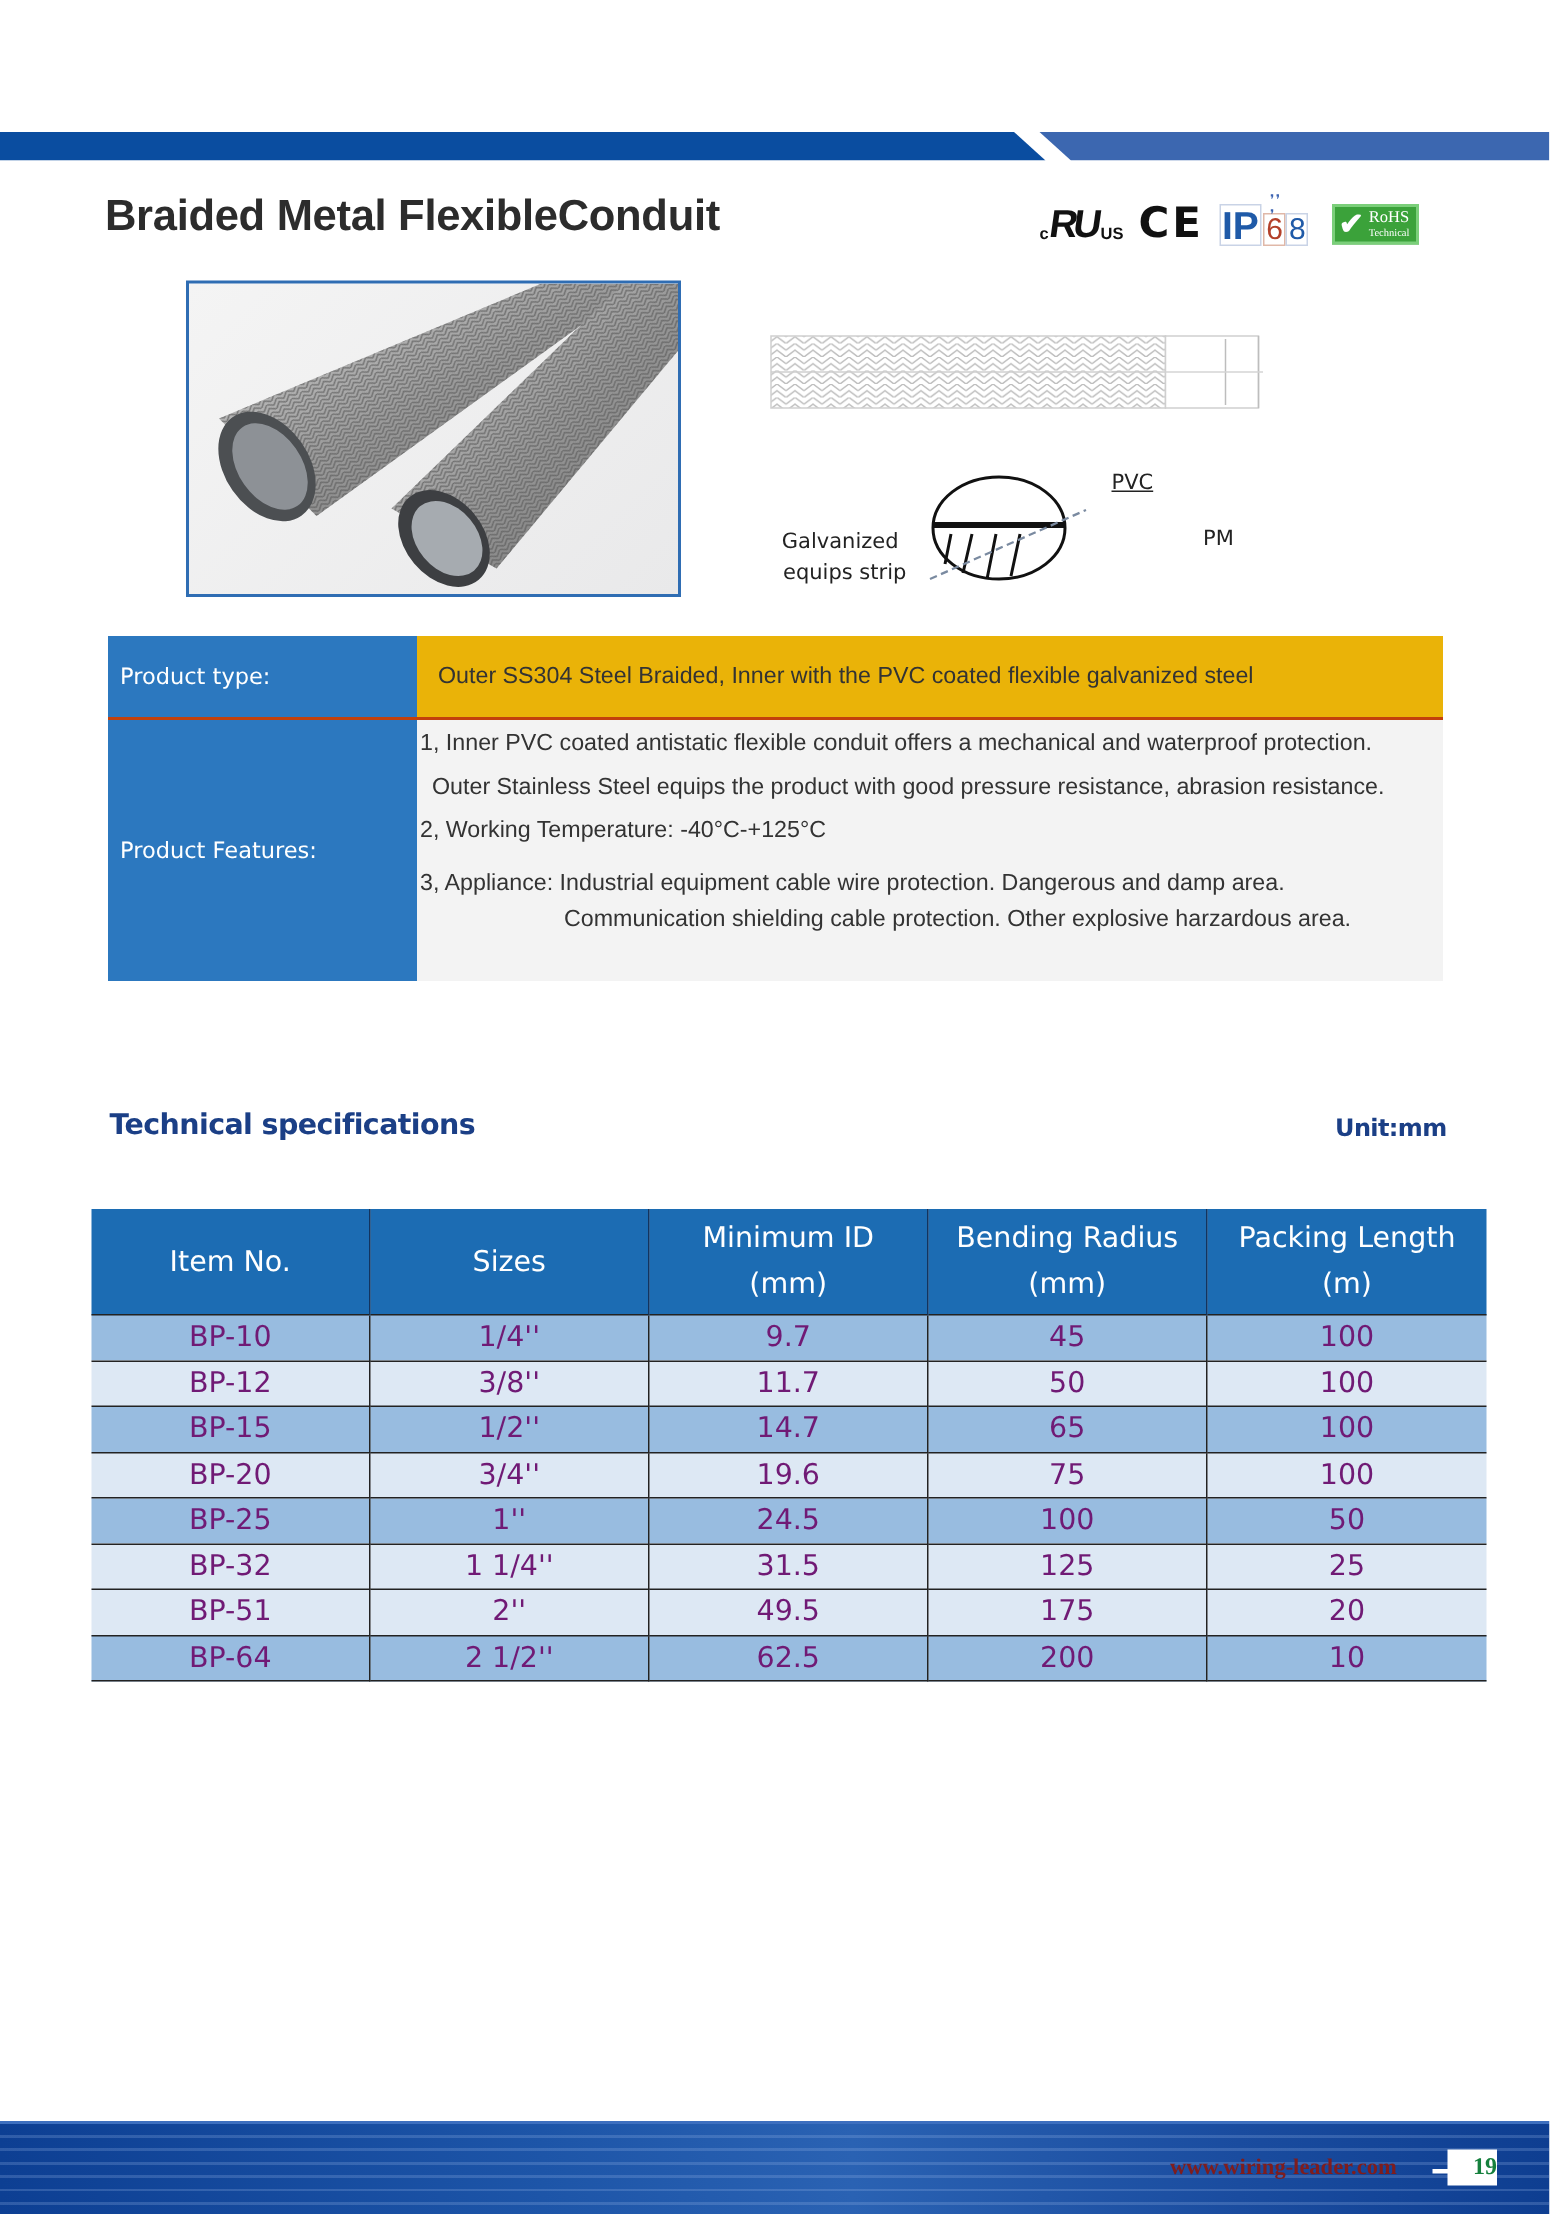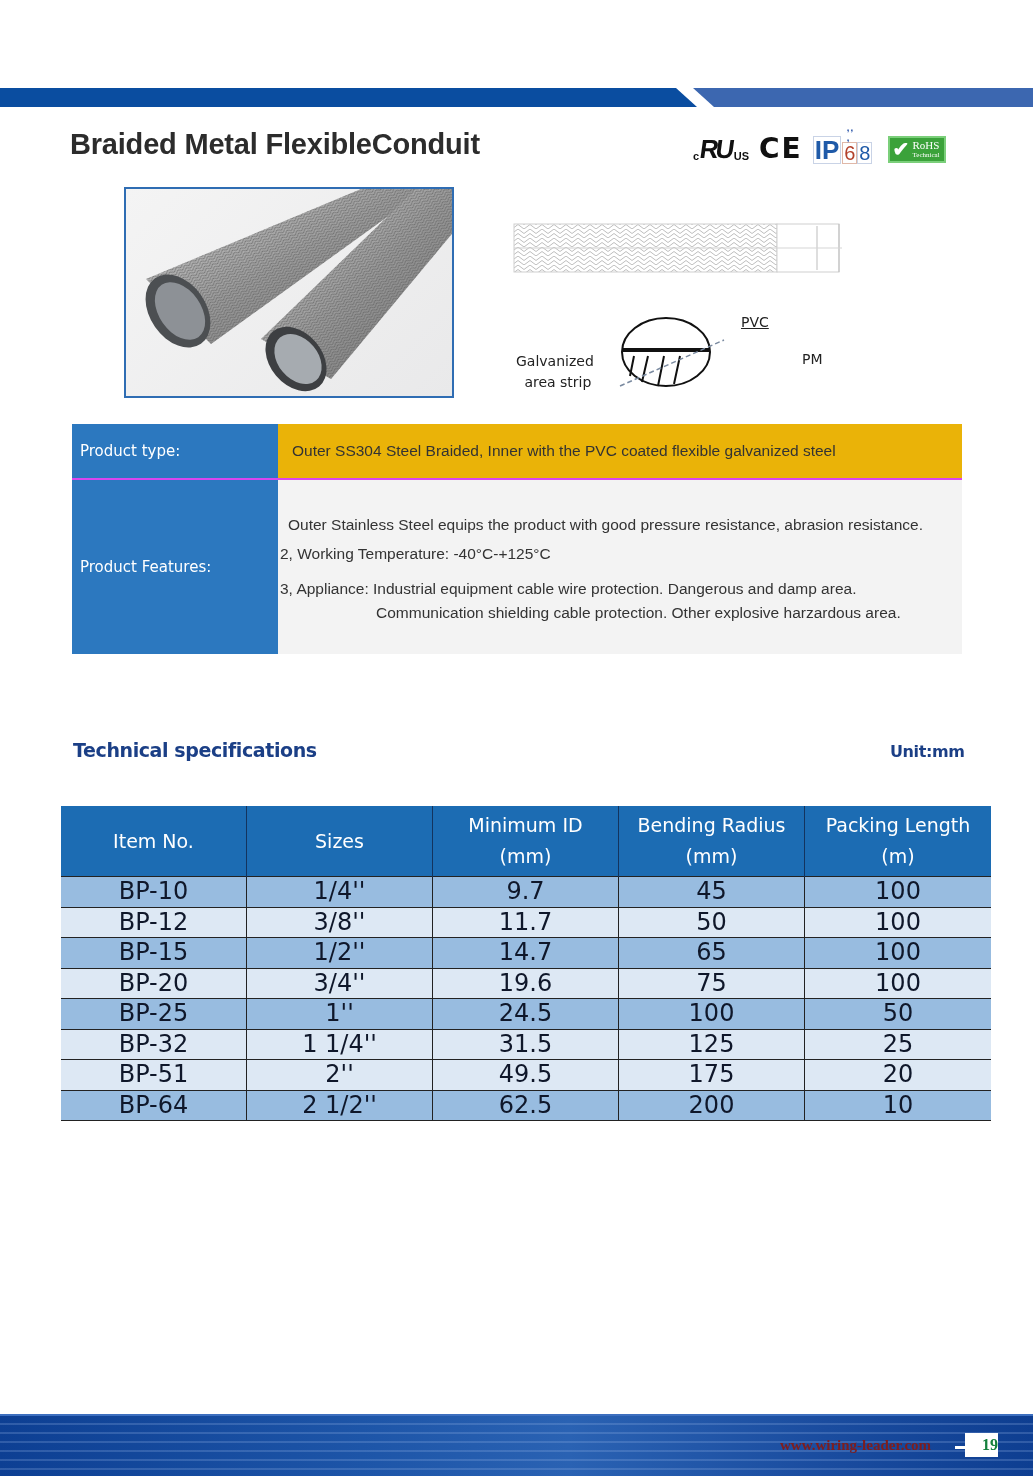--- a/index.html
+++ b/index.html
@@ -39,35 +39,35 @@
   .lbl { font-family:"DejaVu Sans", sans-serif; font-size:14px; color:#222; }
   .lbl-pvc { left:741px; top:314px;text-decoration:underline; }
   .lbl-pm { left:802px; top:351px; }
   .lbl-galv { left:516px; top:351px; text-align:center; line-height:21px; }
 
   
   .info { left:72px; top:424px; width:890px; }
   .info-row { display:flex; }
   .info-label { width:206px; background:#2c78bf; color:#fff; font-size:15px; box-sizing:border-box; padding-left:8px; display:flex; align-items:center; font-family:"DejaVu Sans", sans-serif; }
   .info-val { flex:1; font-size:15.5px; color:#333; box-sizing:border-box; }
-  .row-type { height:54px; border-bottom:2px solid #d946ef; }
+  .row-type { height:54px; border-bottom:2px solid #c2410c; }
   .row-type .info-val { background:#eab308; padding:18px 0 0 14px; }
   .row-feat { height:174px; }
   .row-feat .info-val { background:#f3f3f3; position:relative; }
   .feat-line { position:absolute; white-space:nowrap; }
 
   
   .spec-title { left:73px; top:739px; font-size:19px; font-weight:bold; color:#1b3f86; font-family:"DejaVu Sans", sans-serif; letter-spacing:-0.4px; }
   .unit { left:890px; top:742px; font-size:16px; font-weight:bold; color:#1b3f86; font-family:"DejaVu Sans", sans-serif; letter-spacing:-0.4px; }
 
   .spec-table { left:61px; top:806px; border-collapse:collapse; font-family:"DejaVu Sans", sans-serif; }
   .spec-table th { background:#1c6cb3; color:#fff; font-weight:normal; font-size:19px; height:70px; line-height:31px; padding:0; border-left:1px solid #13345e; border-right:1px solid #13345e; }
   .spec-table th:first-child { border-left:none; }
   .spec-table th:last-child { border-right:none; }
-  .spec-table td { text-align:center; font-size:24px; color:#0f172a; height:29.5px; padding:0; border:1px solid #222; line-height:29px; }
+  .spec-table td { text-align:center; font-size:19px; color:#701a75; height:29.5px; padding:0; border:1px solid #222; line-height:29px; }
   .spec-table td:first-child { border-left:none; }
   .spec-table td:last-child { border-right:none; }
   .spec-table tr.odd td { background:#98bce0; }
   .spec-table tr.even td { background:#dde8f4; }
   .c1 { width:185px; } .c2 { width:185px; } .c3 { width:185px; } .c4 { width:185px; } .c5 { width:186px; }
 
   
   .footer { left:0; top:1414px; width:1033px; height:62px;
             background:
               repeating-linear-gradient(180deg, rgba(255,255,255,0) 0px, rgba(255,255,255,0) 7px, rgba(150,180,230,0.25) 7px, rgba(150,180,230,0.25) 9px),
@@ -153,31 +153,32 @@
 <svg class="abs section" viewBox="0 0 120 88" width="120" height="88">
   <ellipse cx="54" cy="46" rx="44" ry="34" fill="#fff" stroke="#111" stroke-width="2"></ellipse>
   <line x1="10" y1="44" x2="98" y2="44" stroke="#111" stroke-width="4"></line>
   <path d="M22,50 L18,70 M36,50 L30,76 M52,50 L46,80 M68,50 L62,78" stroke="#111" stroke-width="2"></path>
   <line x1="8" y1="80" x2="112" y2="34" stroke="#7a8aa0" stroke-width="1.5" stroke-dasharray="5,3"></line>
 </svg>
 <div class="abs lbl lbl-pvc">PVC</div>
 <div class="abs lbl lbl-pm">PM</div>
 <div class="abs lbl lbl-galv">
   <div>Galvanized</div>
-  <div style="padding-left:6px">area strip</div>
+  <div style="padding-left:6px">equips strip</div>
 </div>
 
 <div class="abs info">
   <div class="info-row row-type">
     <div class="info-label">Product type:</div>
     <div class="info-val">Outer SS304 Steel Braided, Inner with the PVC coated flexible galvanized steel</div>
   </div>
   <div class="info-row row-feat">
     <div class="info-label">Product Features:</div>
     <div class="info-val">
+      <div class="feat-line" style="left:2px; top:7px;">1, Inner PVC coated antistatic flexible conduit offers a mechanical and waterproof protection.</div>
       <div class="feat-line" style="left:10px; top:36px;">Outer Stainless Steel equips the product with good pressure resistance, abrasion resistance.</div>
       <div class="feat-line" style="left:2px; top:65px;">2, Working Temperature: -40°C-+125°C</div>
       <div class="feat-line" style="left:2px; top:100px;">3, Appliance: Industrial equipment cable wire protection. Dangerous and damp area.</div>
       <div class="feat-line" style="left:98px; top:124px;">Communication shielding cable protection. Other explosive harzardous area.</div>
     </div>
   </div>
 </div>
 
 <div class="abs spec-title">Technical specifications</div>
 <div class="abs unit">Unit:mm</div>

